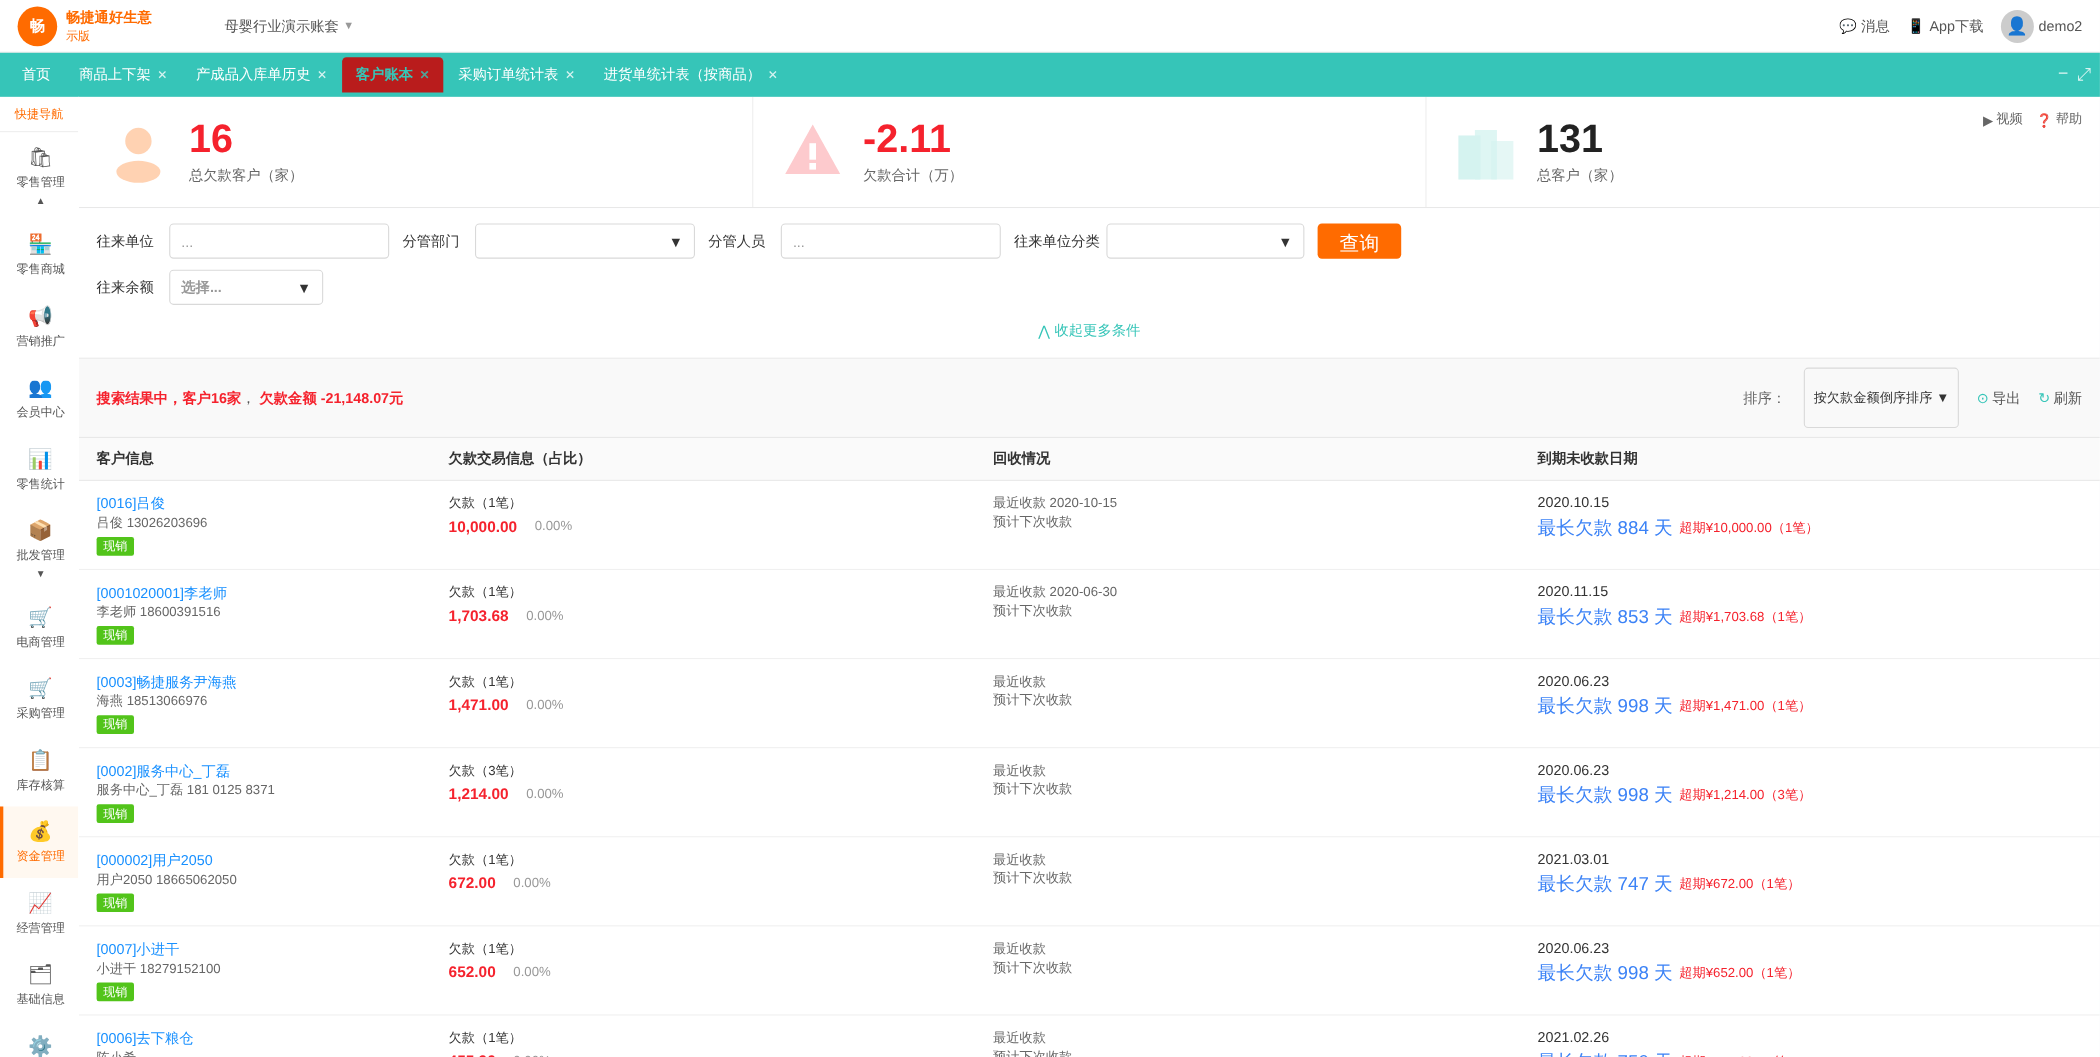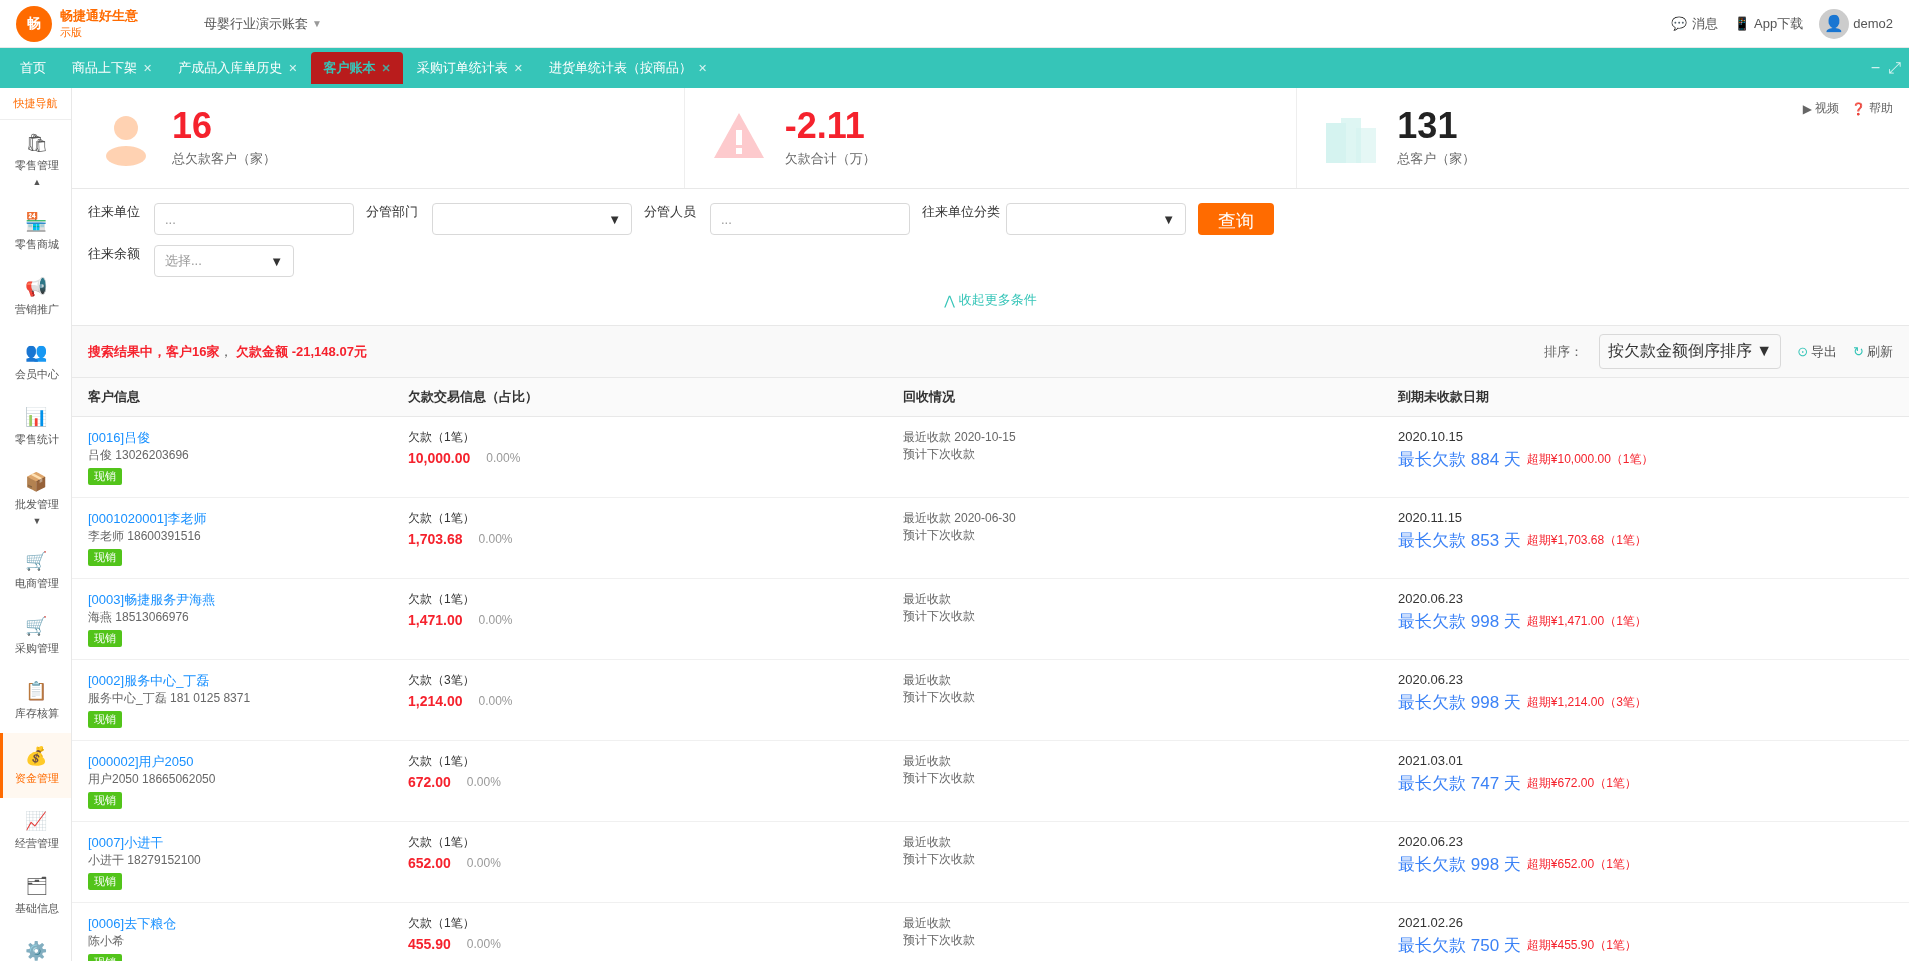--- a/index.html
+++ b/index.html
@@ -42,35 +42,35 @@
     .summary-card:last-child { border-right: none; }
     .summary-icon { width: 60px; height: 60px; margin-right: 16px; opacity: 0.6; }
     .summary-num { font-size: 36px; font-weight: bold; line-height: 1; }
     .summary-num.red { color: #f5222d; }
     .summary-num.black { color: #222; }
     .summary-label { font-size: 13px; color: #666; margin-top: 6px; }
 
     
     .filter-area { background: #fff; padding: 14px 16px 6px; border-bottom: 1px solid #e8e8e8; }
     .filter-row { display: flex; align-items: center; gap: 12px; margin-bottom: 10px; flex-wrap: wrap; }
-    .filter-item { display: flex; gap: 6px; }
+    .filter-item { display: flex; align-items: center; gap: 6px; }
     .filter-label { font-size: 13px; color: #333; white-space: nowrap; min-width: 60px; }
     .filter-input { border: 1px solid #d9d9d9; border-radius: 4px; padding: 5px 10px; font-size: 13px; min-width: 160px; color: #333; background: #fff; cursor: pointer; display: flex; align-items: center; justify-content: space-between; height: 32px; }
     .filter-input .dots { color: #999; }
     .filter-select { border: 1px solid #d9d9d9; border-radius: 4px; padding: 5px 10px; font-size: 13px; min-width: 160px; height: 32px; display: flex; align-items: center; justify-content: space-between; background: #fff; cursor: pointer; }
     .btn-query { background: #ff6b00; color: #fff; border: none; border-radius: 4px; padding: 6px 20px; font-size: 18px; cursor: pointer; height: 32px; }
     .collapse-btn { display: flex; align-items: center; justify-content: center; gap: 4px; color: #36c5b8; font-size: 13px; cursor: pointer; padding: 4px 0 10px; }
 
     
     .result-bar { display: flex; align-items: center; justify-content: space-between; padding: 8px 16px; background: #f9f9f9; border-bottom: 1px solid #e8e8e8; font-size: 13px; }
     .result-info { color: #555; }
     .result-info span { color: #f5222d; font-weight: bold; }
     .result-actions { display: flex; align-items: center; gap: 16px; color: #555; font-size: 13px; }
     .sort-label { color: #666; }
-    .sort-select { color: #333; border: 1px solid #d9d9d9; border-radius: 4px; padding: 6px 8px; font-size: 16px; cursor: pointer; }
+    .sort-select { color: #333; border: 1px solid #d9d9d9; border-radius: 4px; padding: 18px 8px; font-size: 12px; cursor: pointer; }
     .action-link { display: flex; align-items: center; gap: 3px; cursor: pointer; color: #555; }
     .action-link .icon { color: #36c5b8; }
 
     
     .data-table { width: 100%; background: #fff; }
     .table-header { display: grid; grid-template-columns: 320px 1fr 1fr 1fr; padding: 10px 16px; background: #fafafa; border-bottom: 1px solid #e8e8e8; font-weight: bold; font-size: 13px; color: #333; }
     .table-row { display: grid; grid-template-columns: 320px 1fr 1fr 1fr; padding: 12px 16px; border-bottom: 1px solid #f0f0f0; align-items: start; }
     .customer-code { color: #1890ff; font-size: 13px; cursor: pointer; }
     .customer-phone { color: #666; font-size: 12px; }
     .tag { display: inline-block; background: #52c41a; color: #fff; font-size: 11px; padding: 1px 6px; border-radius: 2px; margin-top: 4px; }
@@ -300,21 +300,21 @@
           <div class="filter-select" style="min-width:180px;">
             <span></span>
             <span class="arrow-down">▼</span>
           </div>
         </div>
         <button class="btn-query">查询</button>
       </div>
       <div class="filter-row">
         <div class="filter-item">
           <span class="filter-label">往来余额</span>
-          <div class="filter-select" style="min-width:140px;">
+          <div class="filter-select" style="min-width:140px;font-weight:bold;">
             <span style="color:#999;">选择...</span>
             <span class="arrow-down">▼</span>
           </div>
         </div>
       </div>
       <div class="collapse-btn">
         <span>⋀</span>
         <span>收起更多条件</span>
       </div>
     </div>

